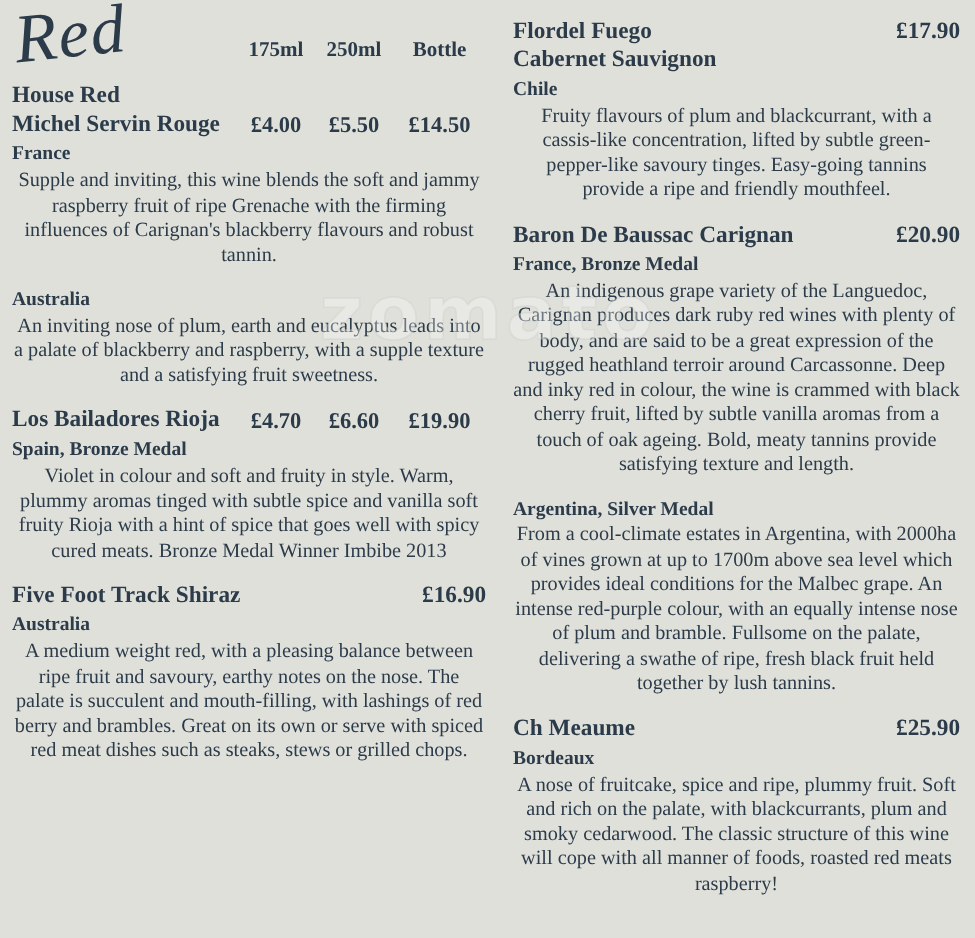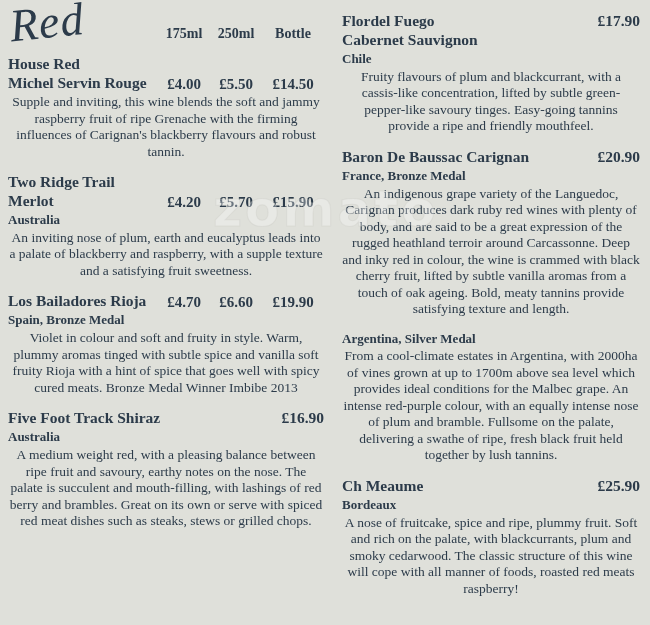--- a/index.html
+++ b/index.html
@@ -72,30 +72,25 @@
     <div class="entry">
       <div class="titlerow align-bottom">
         <div class="nm">
           <span>House Red</span><br>
           <span>Michel Servin Rouge</span>
         </div>
         <span class="pc">£4.00</span>
         <span class="pc">£5.50</span>
         <span class="pc b">£14.50</span>
       </div>
+      <div class="origin">France</div>
       <div class="desc">Supple and inviting, this wine blends the soft and jammy raspberry fruit of ripe Grenache with the firming influences of Carignan's blackberry flavours and robust tannin.</div>
     </div>
 
     <div class="entry">
-      <div class="titlerow align-bottom">
-        <div class="nm">Two Ridge Trail Merlot</div>
-        <span class="pc">£4.20</span>
-        <span class="pc">£5.70</span>
-        <span class="pc b">£15.90</span>
-      </div>
       <div class="origin">Australia</div>
       <div class="desc">An inviting nose of plum, earth and eucalyptus leads into a palate of blackberry and raspberry, with a supple texture and a satisfying fruit sweetness.</div>
     </div>
 
     <div class="entry">
       <div class="titlerow align-bottom">
         <div class="nm">Los Bailadores Rioja</div>
         <span class="pc">£4.70</span>
         <span class="pc">£6.60</span>
         <span class="pc b">£19.90</span>

